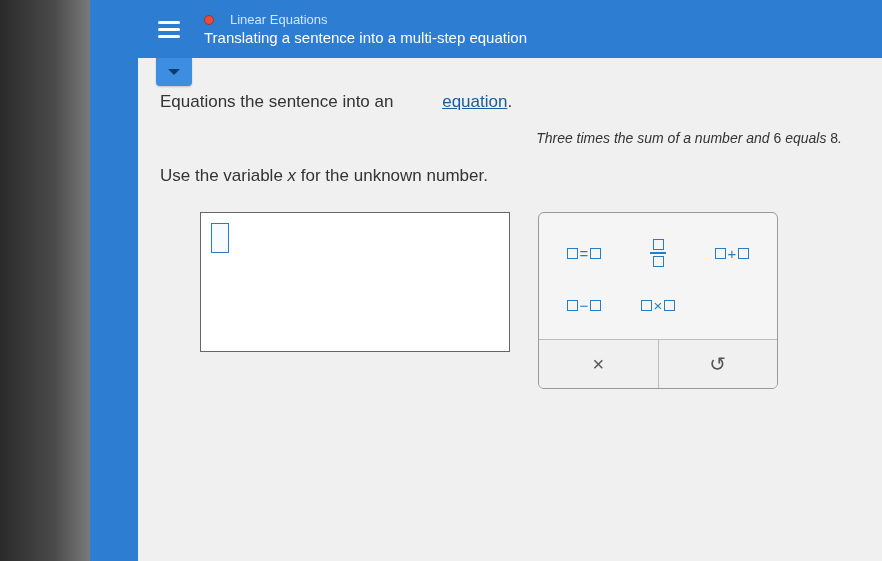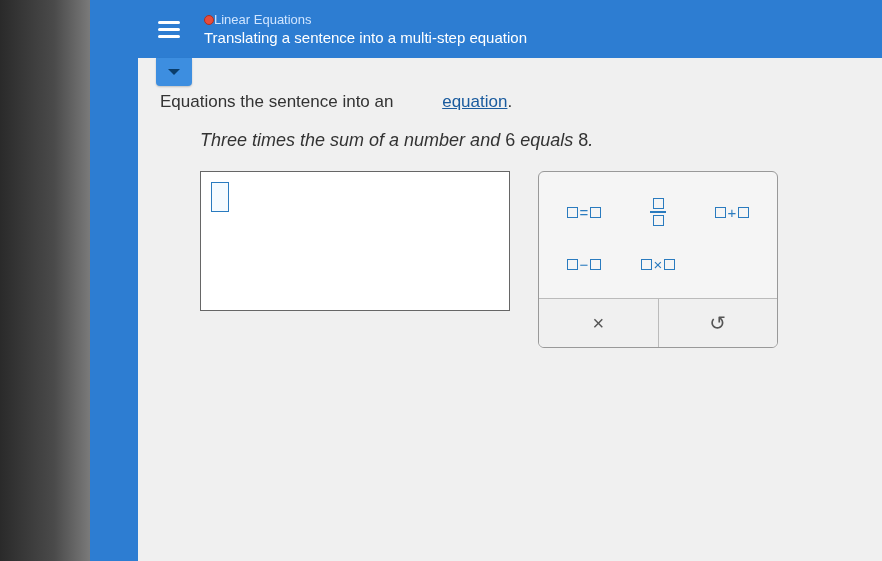--- a/index.html
+++ b/index.html
@@ -41,21 +41,21 @@
       cursor: pointer;
     }
     .menu-icon span {
       display: block;
       width: 22px;
       height: 3px;
       background: #fff;
       border-radius: 2px;
     }
     .header-text { display: flex; flex-direction: column; gap: 2px; }
-    .topic-row { display: flex; align-items: center; gap: 0; font-size: 13px; color: #d0e5ff; }
+    .topic-row { display: flex; align-items: center; gap: 16px; font-size: 13px; color: #d0e5ff; }
     .red-dot {
       width: 10px; height: 10px; border-radius: 50%;
       background: #e74c3c;
       border: 1px solid #b03020;
     }
     .lesson-title { font-size: 15px; color: #fff; }
     .content-area {
       position: absolute;
       left: 138px; right: 0; top: 58px; bottom: 0;
       background: #f0f0f0;
@@ -80,21 +80,22 @@
     .eq-link {
       color: #1a5b9e;
       text-decoration: underline;
       cursor: pointer;
       margin-left: 44px;
     }
     .sentence {
       font-style: italic;
       margin-left: 40px;
       margin-bottom: 20px;
-      font-size: 18px;
+      font-size: 14px;
+      text-align: right;
     }
     .instruction2 { margin-bottom: 26px; }
     .ivar { font-style: italic; }
     .work-row {
       display: flex;
       gap: 28px;
       margin-left: 40px;
       align-items: flex-start;
     }
     .answer-box {
@@ -187,20 +188,23 @@
 
   <div class="question-body">
     <p class="instruction1">
       <span>Equations the sentence into an </span><span class="eq-link">equation</span><span>.</span>
     </p>
 
     <p class="sentence">
       <span>Three times the sum of a number and </span><span style="font-style:normal">6</span><span> equals </span><span style="font-style:normal">8</span><span>.</span>
     </p>
 
+    <p class="instruction2">
+      <span>Use the variable </span><span class="ivar">x</span><span> for the unknown number.</span>
+    </p>
 
     <div class="work-row">
       <div class="answer-box">
         <div class="input-cursor"></div>
       </div>
 
       <div class="tool-panel">
         <div class="tool-grid">
           <div class="tool-cell">
             <span class="placeholder-box"></span>

